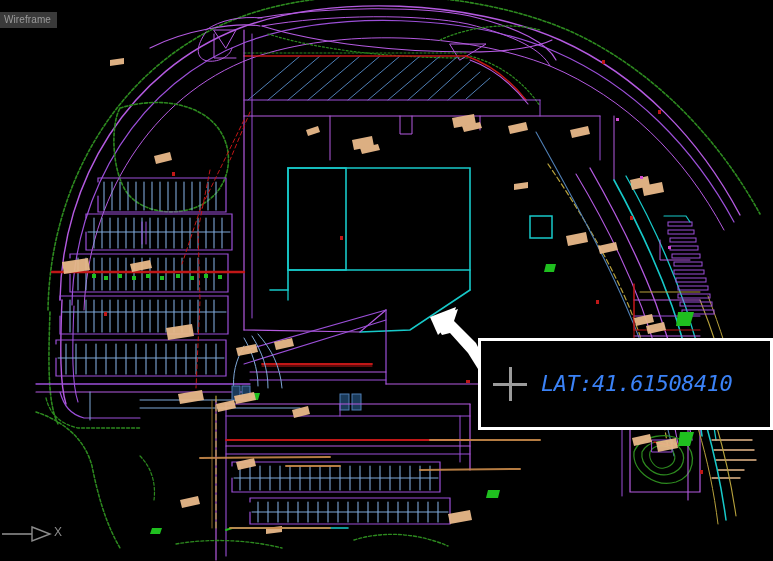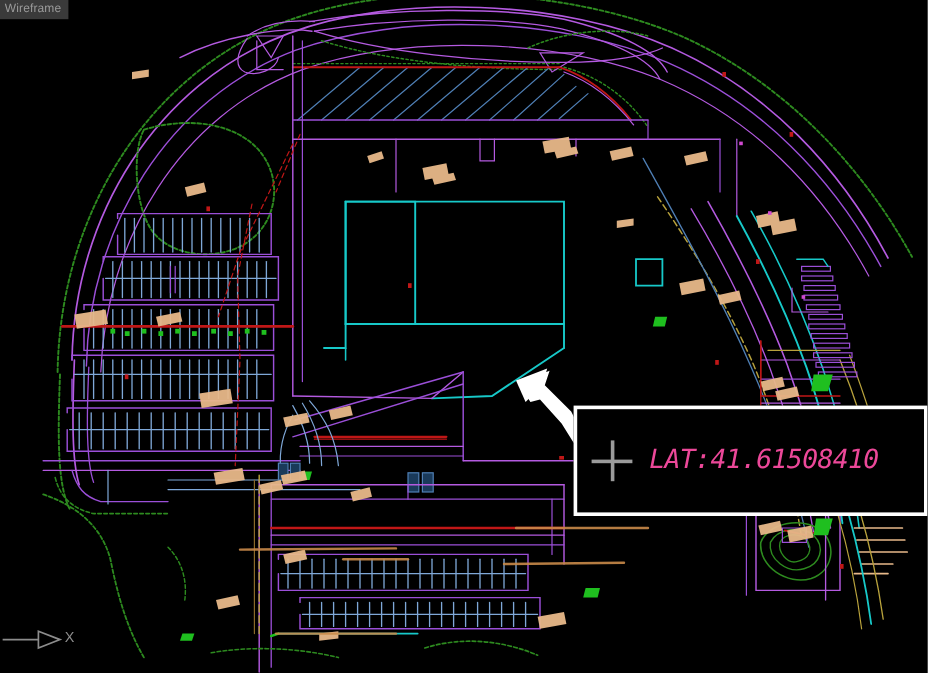--- a/index.html
+++ b/index.html
@@ -6,41 +6,41 @@
   body{width:773px;height:561px;overflow:hidden;font-family:"Liberation Sans",sans-serif;}
   #app{position:relative;width:773px;height:561px;background:#000;overflow:hidden;}
 
   
   .paper-band{position:absolute;top:0;right:0;width:28px;height:561px;background:#ffffff;}
 
   
   #cad{position:absolute;left:0;top:0;width:773px;height:561px;}
 
   
-  .vp-label{position:absolute;left:0;top:0;padding:1px 6px 2px 4px;
+  .vp-label{position:absolute;left:0;top:12px;padding:1px 6px 2px 4px;
     background:#3a3a3a;color:#9a9a9a;font-size:10px;line-height:13px;
     font-family:"Liberation Sans",sans-serif;letter-spacing:.1px;z-index:40;}
 
   
   .ucs{position:absolute;left:2px;bottom:12px;z-index:40;}
   .ucs .axis-x-label{position:absolute;left:52px;top:2px;color:#8c8c8c;font-size:12px;
     font-family:"Liberation Sans",sans-serif;}
 
   
   .leader{position:absolute;left:424px;top:303px;z-index:45;}
 
   
   .callout{position:absolute;left:478px;top:338px;width:295px;height:92px;
     background:#000;border:3px solid #ffffff;box-sizing:border-box;z-index:50;
     display:flex;align-items:center;}
   .callout .crosshair{flex:0 0 auto;width:34px;height:34px;position:relative;margin-left:12px;}
   .callout .crosshair:before,.callout .crosshair:after{content:"";position:absolute;background:#9b9b9b;}
   .callout .crosshair:before{left:0;top:16px;width:34px;height:3px;}
   .callout .crosshair:after{top:0;left:16px;height:34px;width:3px;}
-  .callout .coords{margin-left:14px;color:#ec4899;font-family:"DejaVu Sans Mono",monospace;
+  .callout .coords{margin-left:14px;color:#3b82f6;font-family:"DejaVu Sans Mono",monospace;
     font-size:22px;line-height:30px;font-style:italic;letter-spacing:-.5px;white-space:nowrap;}
   .callout .coords div{font-style:oblique;}
 </style>
 </head>
 <body>
 
 <div id="app">
 
   <div class="paper-band"></div>
 

